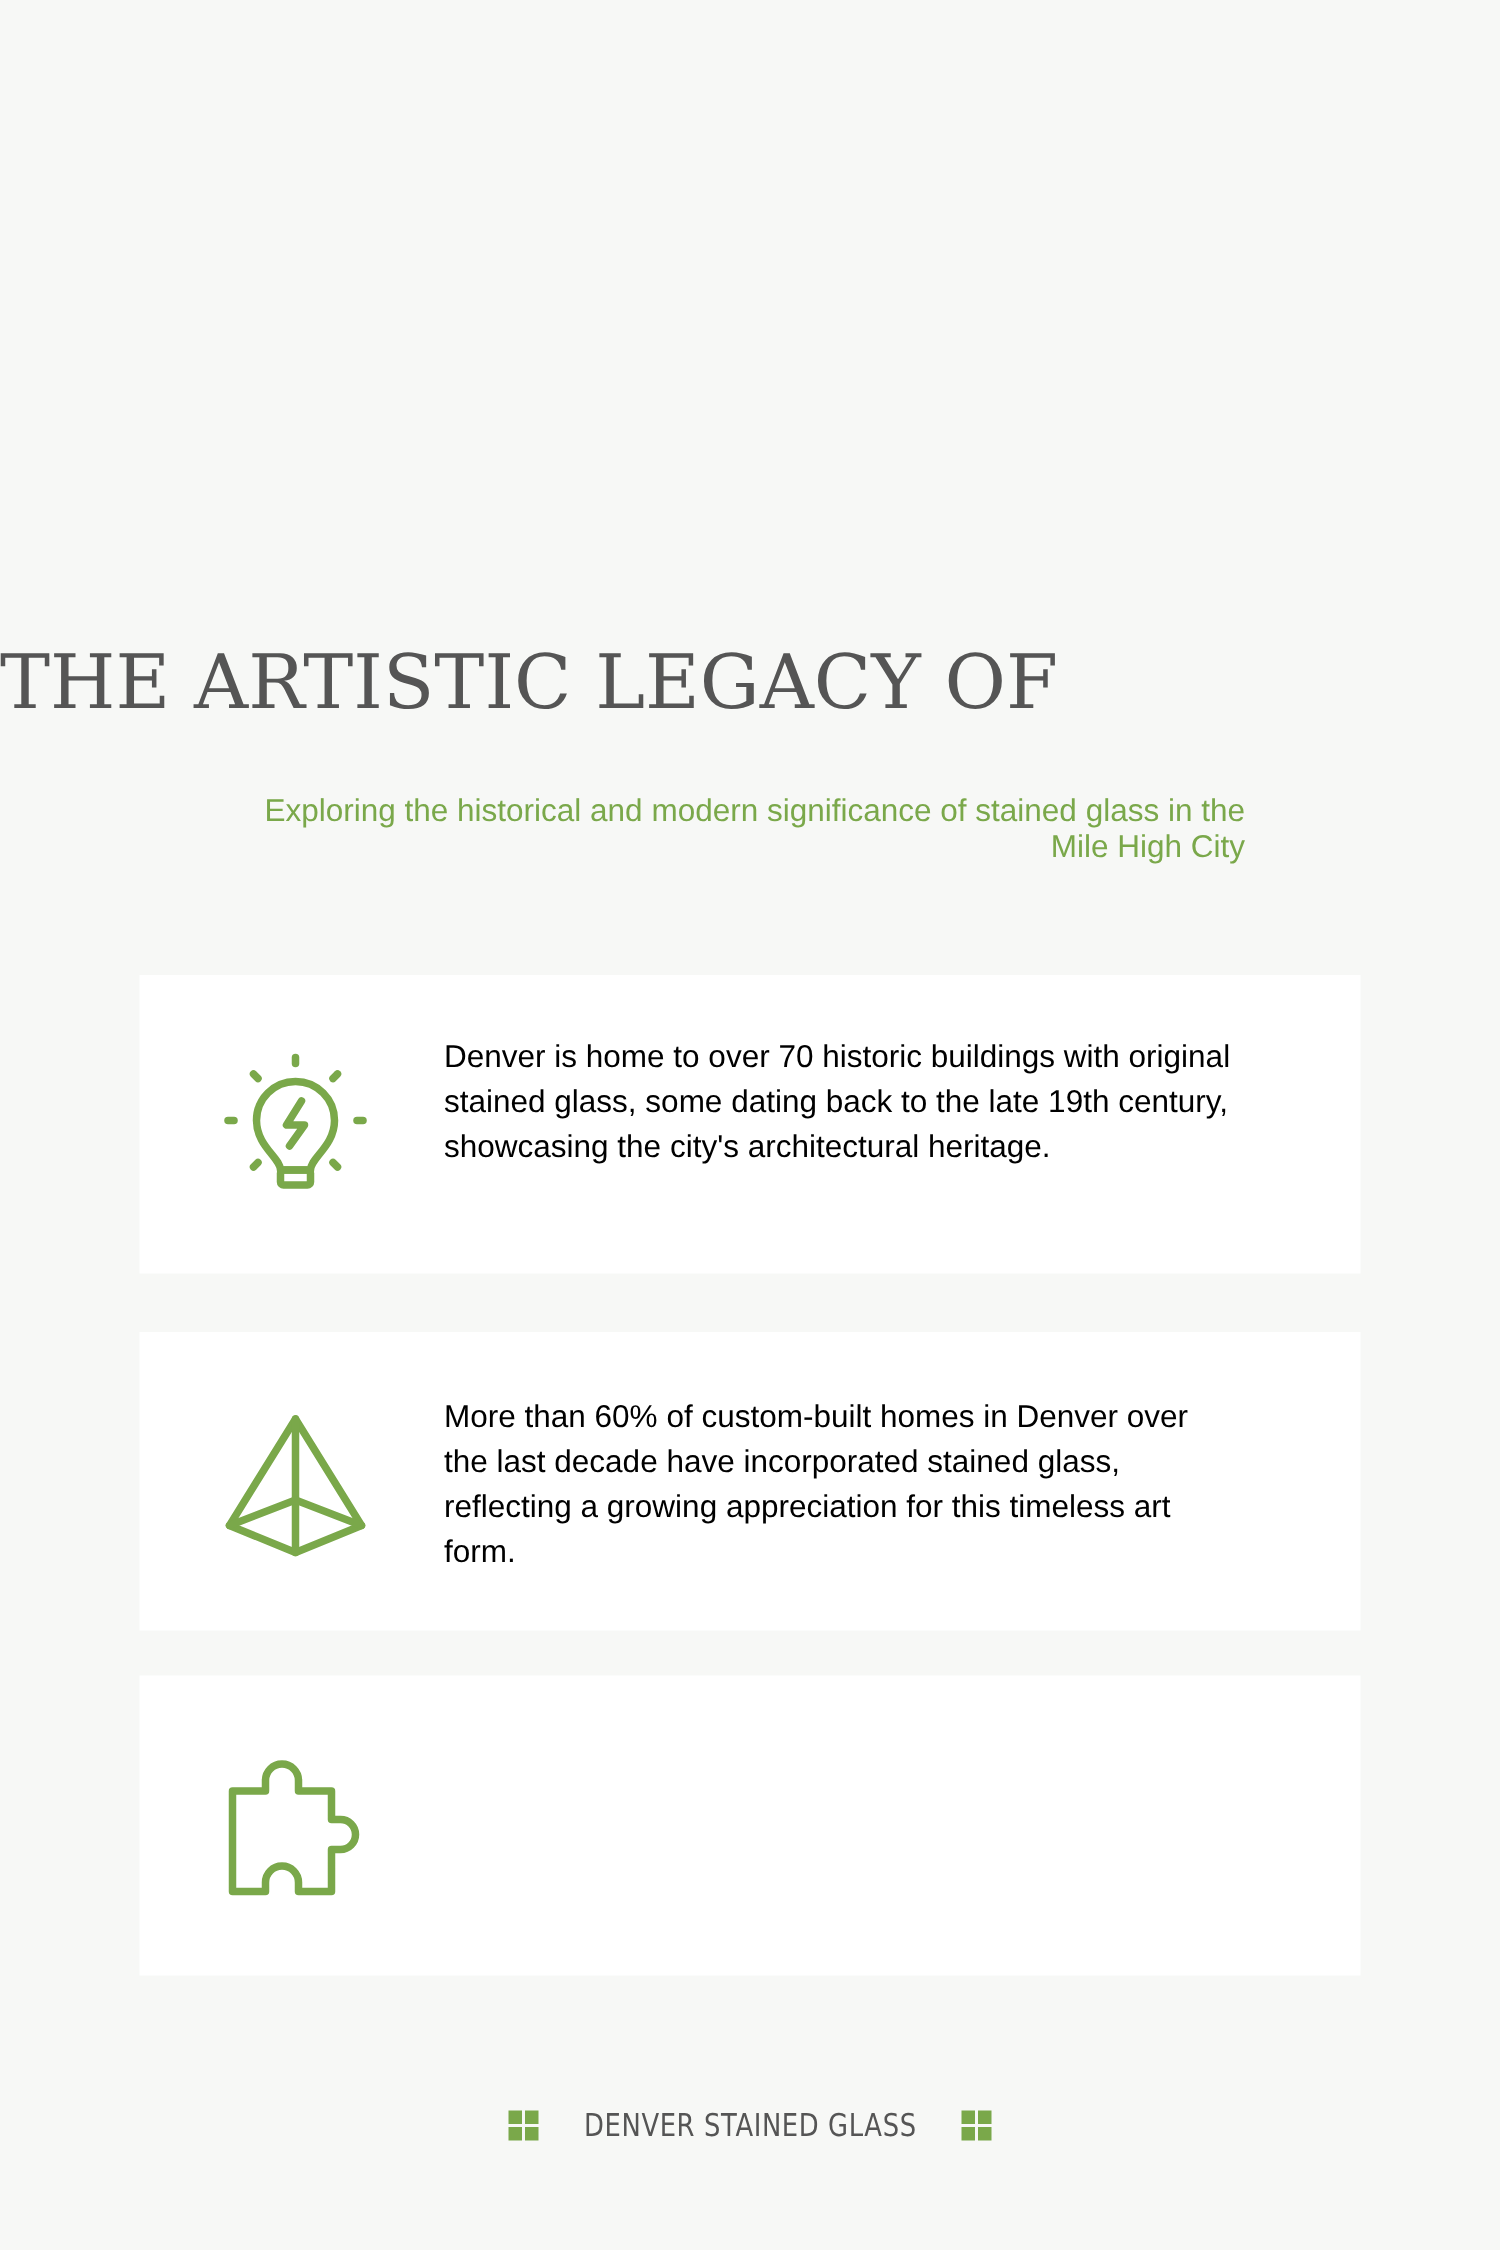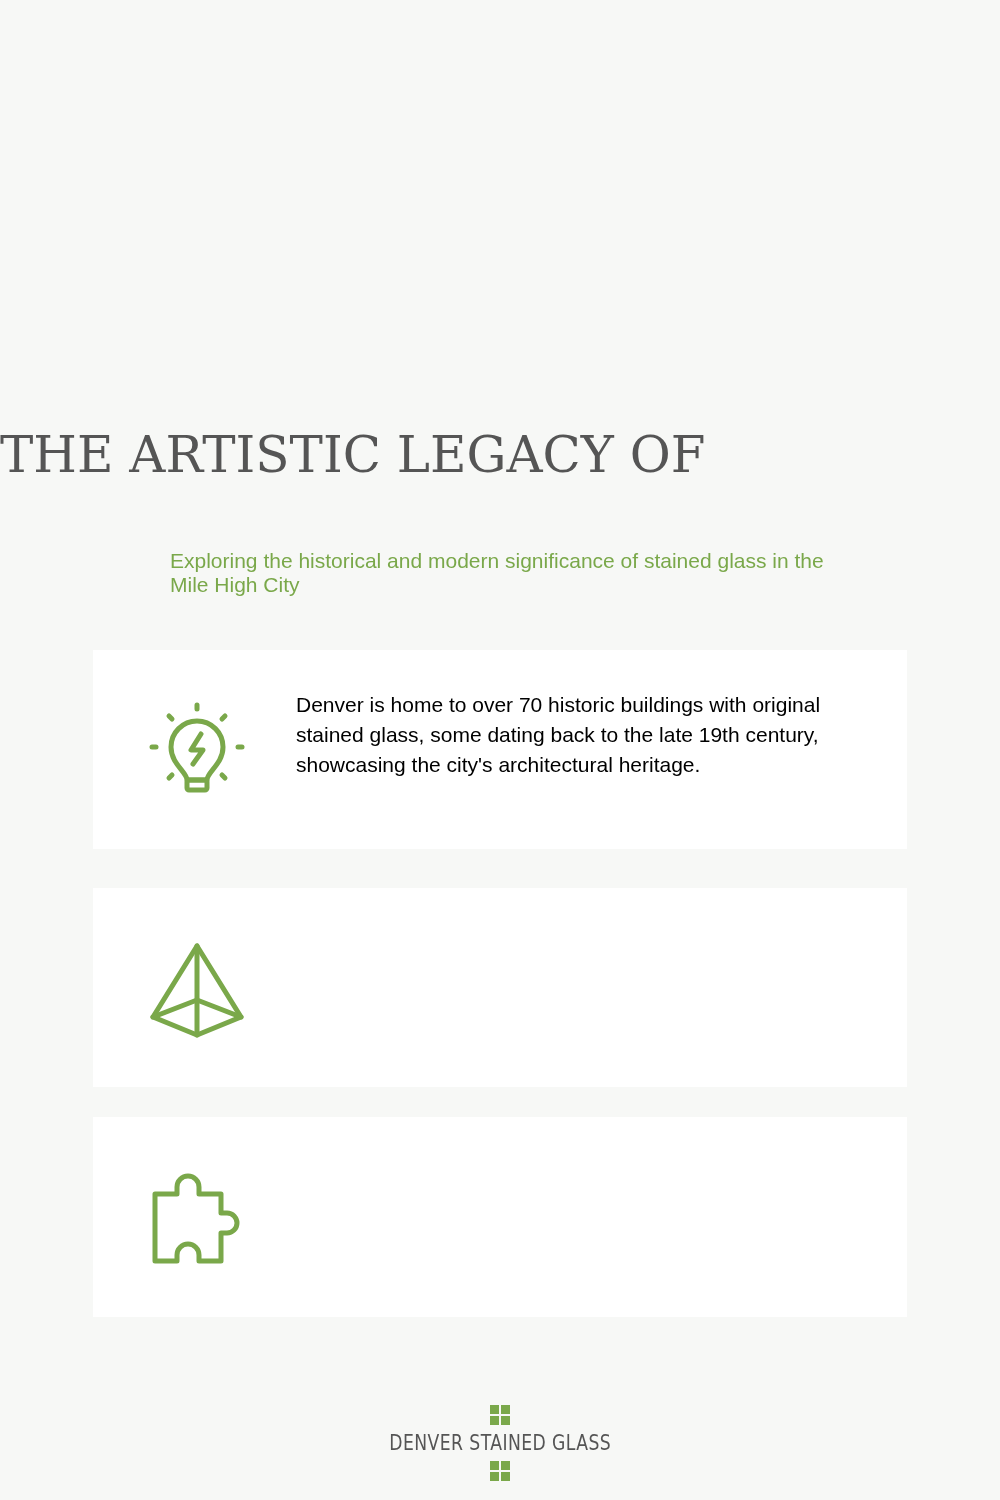--- a/index.html
+++ b/index.html
@@ -13,42 +13,42 @@
     .title {
       position: absolute; left: 0; top: 428px; width: 1000px;
       text-align: left;
       font-family: "DejaVu Serif", serif;
       font-size: 50px; line-height: 55px;
       color: #555555;
       letter-spacing: 0px;
       margin: 0; font-weight: normal;
     }
     .subtitle {
-      position: absolute; left: 170px; top: 549px; width: 660px;
-      text-align: left;
+      position: absolute; left: 170px; top: 529px; width: 660px;
+      text-align: right;
       font-size: 21px; line-height: 24px;
       color: #7aa84a;
       margin: 0;
     }
     .card {
       position: absolute; left: 93px; width: 814px;
       background: #ffffff;
     }
     .card .icon {
       position: absolute; left: 148px; width: 100px; height: 100px;
     }
     .card .icon svg { width: 100px; height: 100px; display: block; }
     .card .text {
       position: absolute; left: 203px; width: 530px;
       font-size: 21px; line-height: 30px; color: #000000;
       margin: 0;
     }
     .footer {
       position: absolute; left: 0; top: 1405px; width: 1000px;
-      display: flex; justify-content: center; align-items: center; gap: 6px; flex-direction: column;
+      display: flex; justify-content: center; align-items: center; gap: 6px;
     }
     .logo-mark {
       display: grid; grid-template-columns: 9px 9px; grid-template-rows: 9px 9px; gap: 2px;
     }
     .logo-mark span { background: #7aa84a; display: block; }
     .logo-text {
       font-family: "DejaVu Sans", sans-serif;
       font-size: 21px; letter-spacing: 0.5px; color: #555555;
       transform: scaleX(0.82);
       white-space: nowrap;
@@ -82,20 +82,21 @@
 </div>
 
 <div class="card" style="top:888px;height:199px;">
   <div class="icon" style="left:54px;top:50px;">
     <svg viewBox="0 0 100 100" fill="none" stroke="#7aa84a" stroke-width="5" stroke-linecap="round" stroke-linejoin="round">
       <polygon points="50,8 6,79 50,97 94,79"></polygon>
       <line x1="50" y1="8" x2="50" y2="97"></line>
       <polyline points="6,79 50,62 94,79"></polyline>
     </svg>
   </div>
+  <p class="text" style="top:42px;">More than 60% of custom-built homes in Denver over the last decade have incorporated stained glass, reflecting a growing appreciation for this timeless art form.</p>
 </div>
 
 <div class="card" style="top:1117px;height:200px;">
   <div class="icon" style="left:54px;top:50px;">
     <svg viewBox="0 0 100 100" fill="none" stroke="#7aa84a" stroke-width="5" stroke-linecap="round" stroke-linejoin="round">
       <path d="M8 27 L30 27 L30 20 A11 11 0 0 1 52 20 L52 27 L74 27 L74 46 L80 46 A10 10 0 0 1 80 66 L74 66 L74 94 L52 94 L52 88 A11 11 0 0 0 30 88 L30 94 L8 94 Z"></path>
     </svg>
   </div>
 </div>
 

